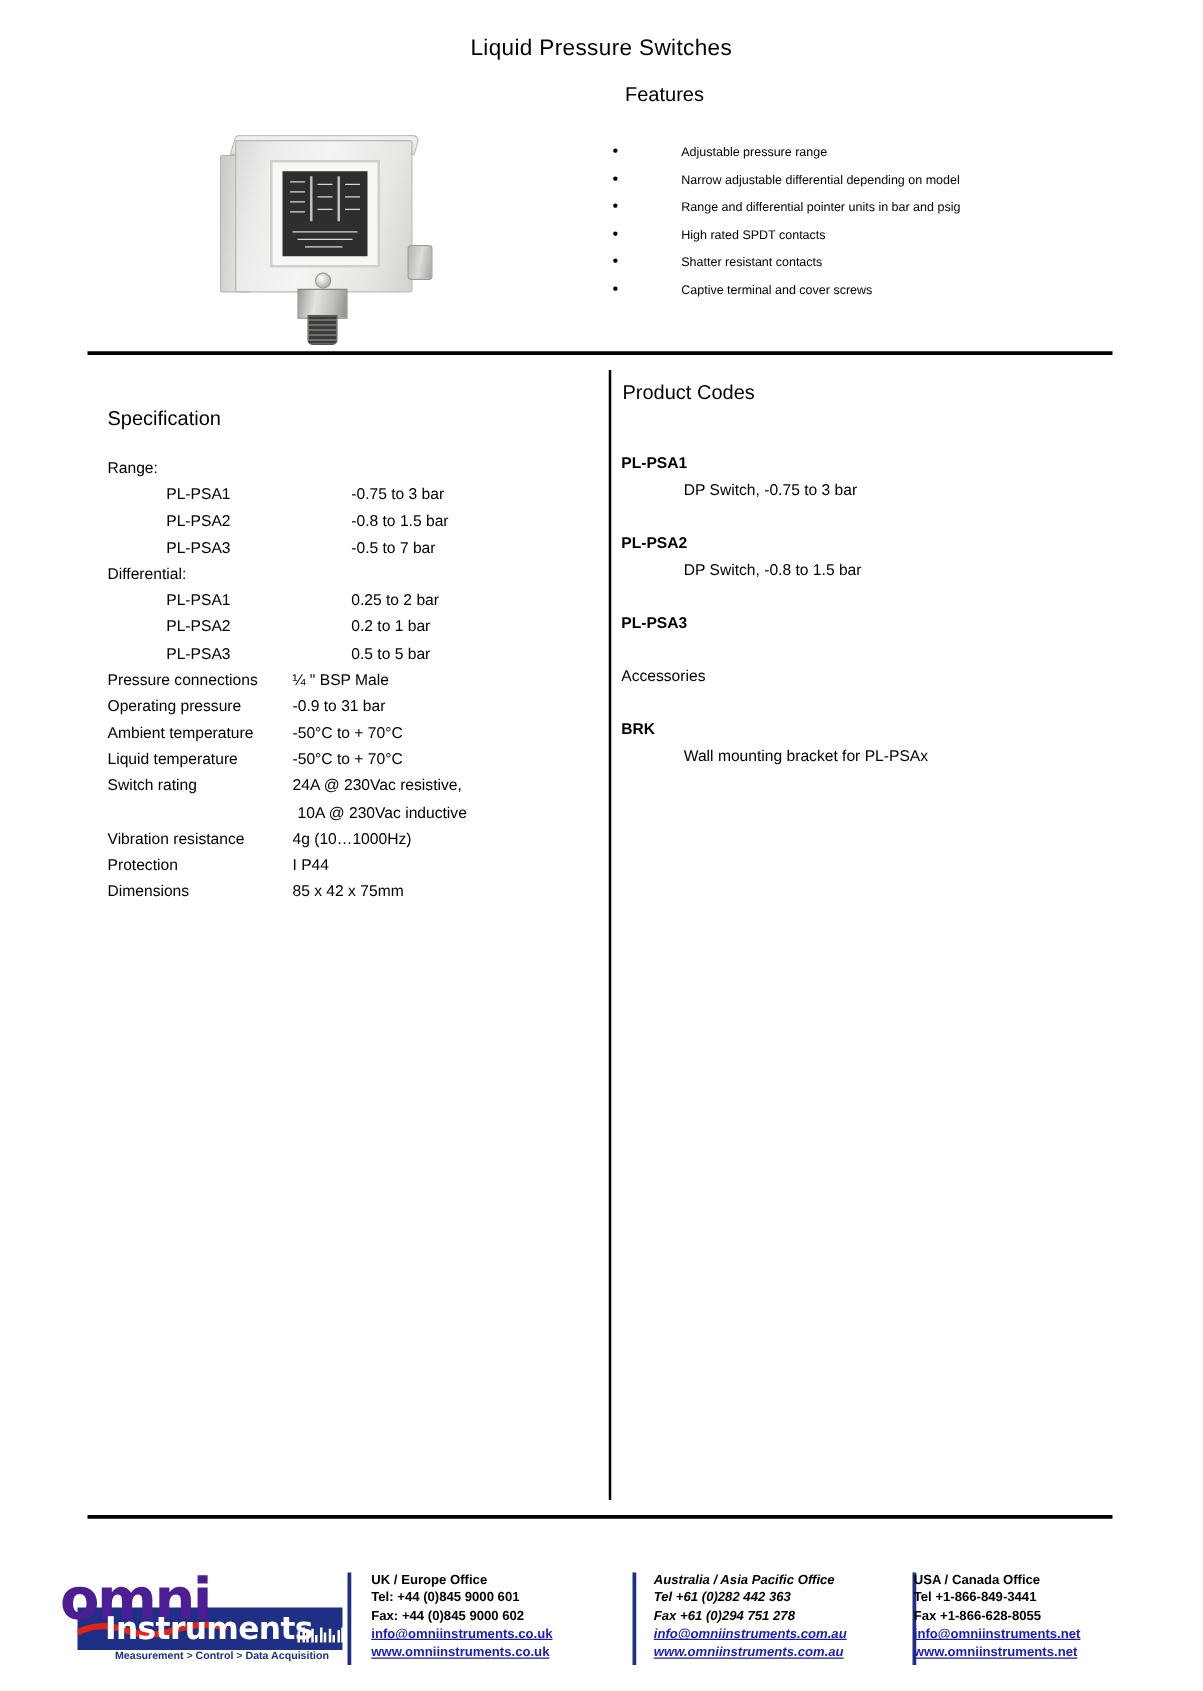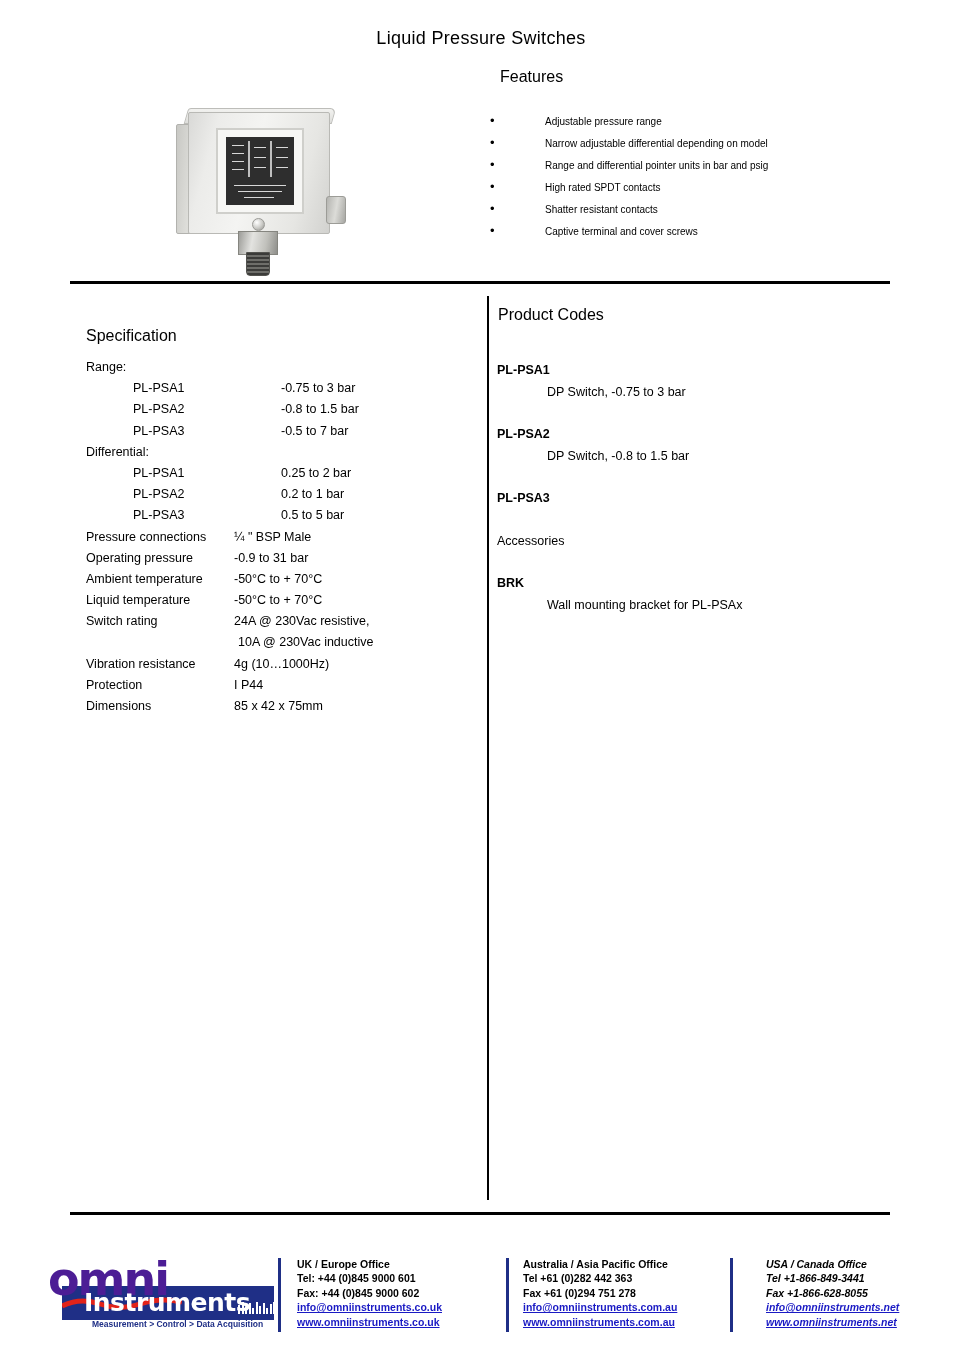--- a/index.html
+++ b/index.html
@@ -199,21 +199,21 @@
 
   
   .spec-table {
     position: absolute;
     left: 86px;
     top: 360px;
     width: 390px;
   }
   .spec-row {
     display: flex;
-    align-items: flex-start;
+    align-items: flex-end;
     height: 21.2px;
     font-size: 12.5px;
   }
   .spec-label {
     flex: 0 0 148px;
     white-space: nowrap;
   }
   .spec-label.indent { padding-left: 47px; flex: 0 0 148px; }
   .spec-value { white-space: nowrap; }
   .spec-value.pad { padding-left: 4px; }
@@ -530,29 +530,29 @@
   <div class="footer-sep" style="left:730px;"></div>
 
   <div class="footer-col" style="left:297px;">
     <div>UK / Europe Office</div>
     <div>Tel:  +44 (0)845 9000 601</div>
     <div>Fax: +44 (0)845 9000 602</div>
     <div class="footer-link">info@omniinstruments.co.uk</div>
     <div class="footer-link">www.omniinstruments.co.uk</div>
   </div>
 
-  <div class="footer-col" style="left:523px;">
+  <div class="footer-col" style="left:523px;font-style:italic;">
     <div>Australia / Asia Pacific Office</div>
     <div>Tel +61 (0)282 442 363</div>
     <div>Fax +61 (0)294 751 278</div>
     <div class="footer-link">info@omniinstruments.com.au</div>
     <div class="footer-link">www.omniinstruments.com.au</div>
   </div>
 
-  <div class="footer-col" style="left:766px;font-style:italic;">
+  <div class="footer-col" style="left:731px;">
     <div>USA / Canada Office</div>
     <div>Tel +1-866-849-3441</div>
     <div>Fax +1-866-628-8055</div>
     <div class="footer-link">info@omniinstruments.net</div>
     <div class="footer-link">www.omniinstruments.net</div>
   </div>
 
 </div>
 
 </body></html>

